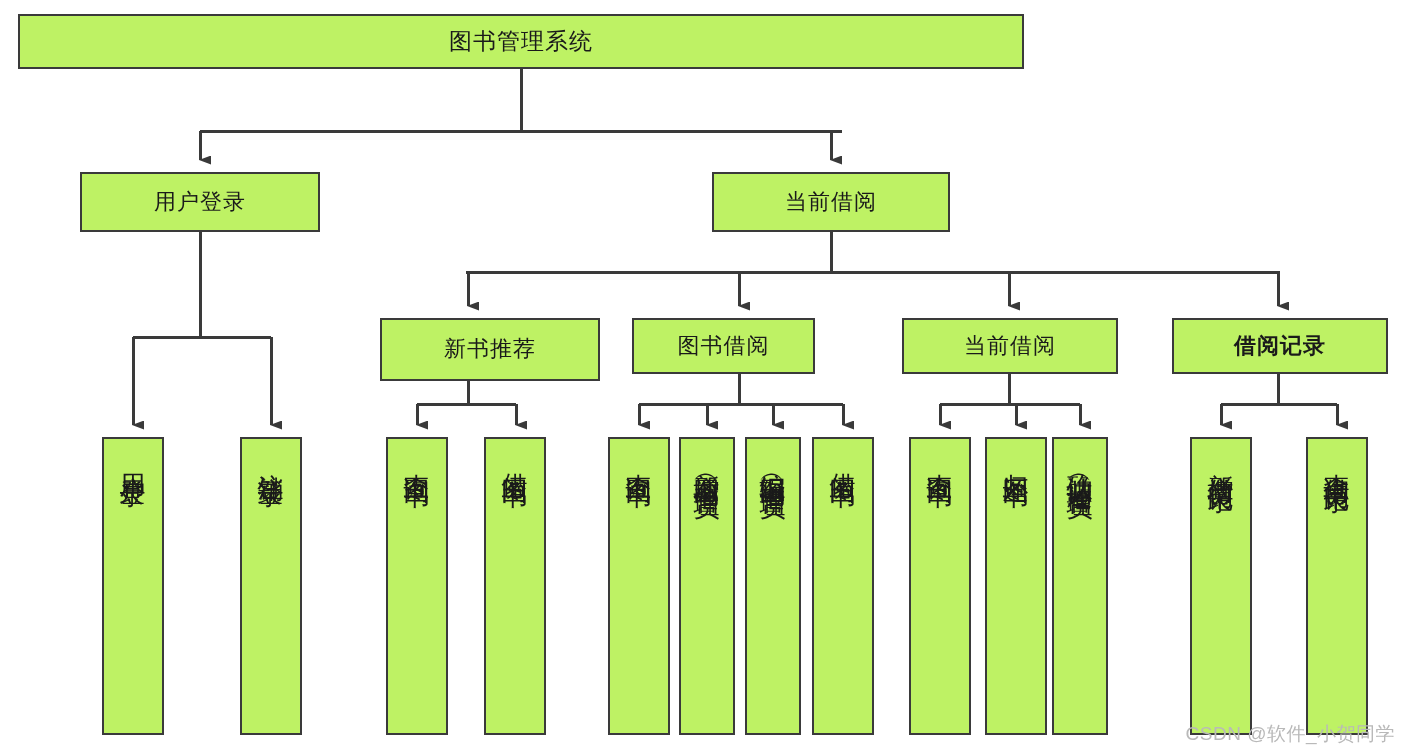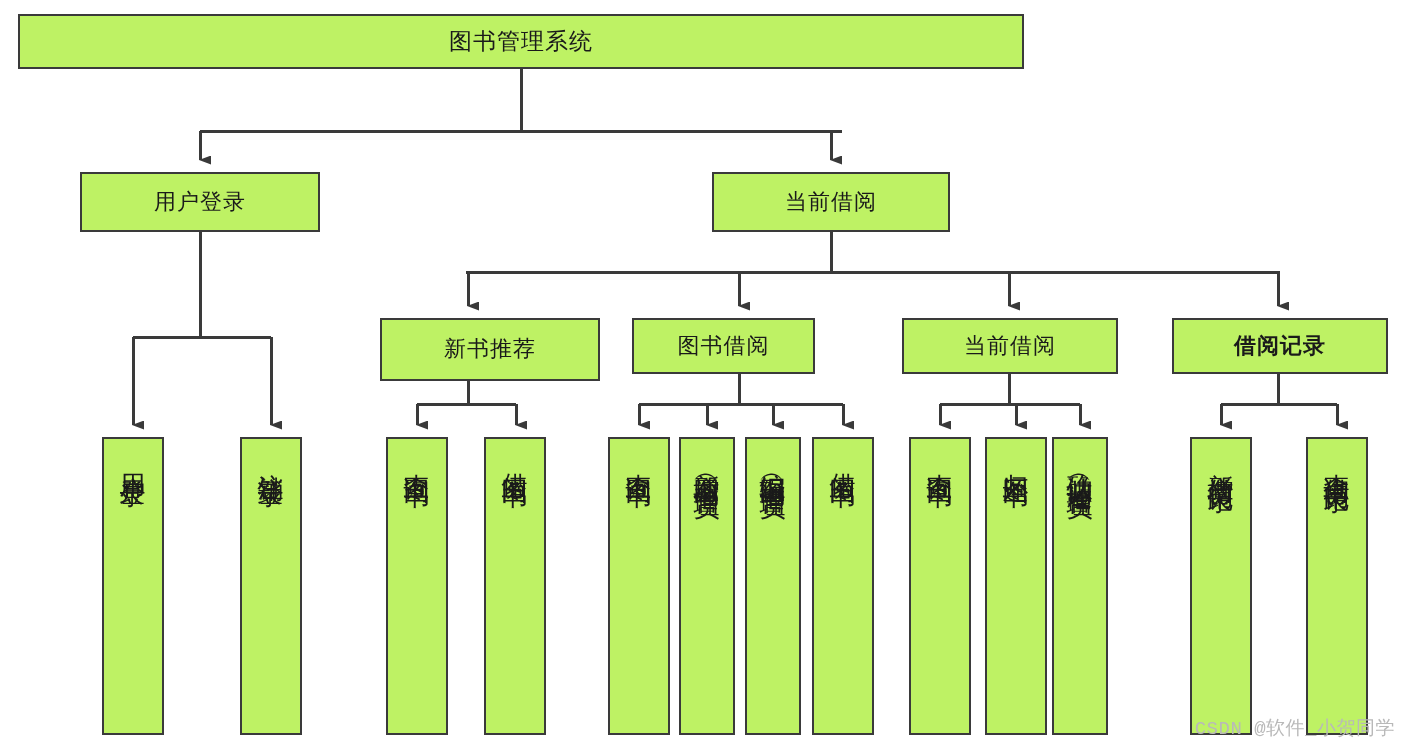--- a/index.html
+++ b/index.html
@@ -56,26 +56,26 @@
     writing-mode: vertical-rl;
     text-orientation: upright;
     line-height: 1.08;
     letter-spacing: 3px;
     white-space: nowrap;
     display: block;
   }
   .watermark {
     position: absolute;
     right: 10px;
-    bottom: 6px;
+    bottom: 0;
     font-size: 19px;
     color: #b9b9b9;
     letter-spacing: 0.5px;
     white-space: nowrap;
-    font-family: Liberation Mono, monospace;
+    font-family: Liberation Sans, sans-serif;
   }
 </style>
 </head>
 <body>
 
 <div id="diagram-root">
 
   <svg id="edge-layer" viewBox="0 0 1405 747" width="1405" height="747" xmlns="http://www.w3.org/2000/svg">
     <defs>
       <marker id="arrowhead" markerWidth="10" markerHeight="12" refX="4.5" refY="11" orient="auto" markerUnits="userSpaceOnUse">

